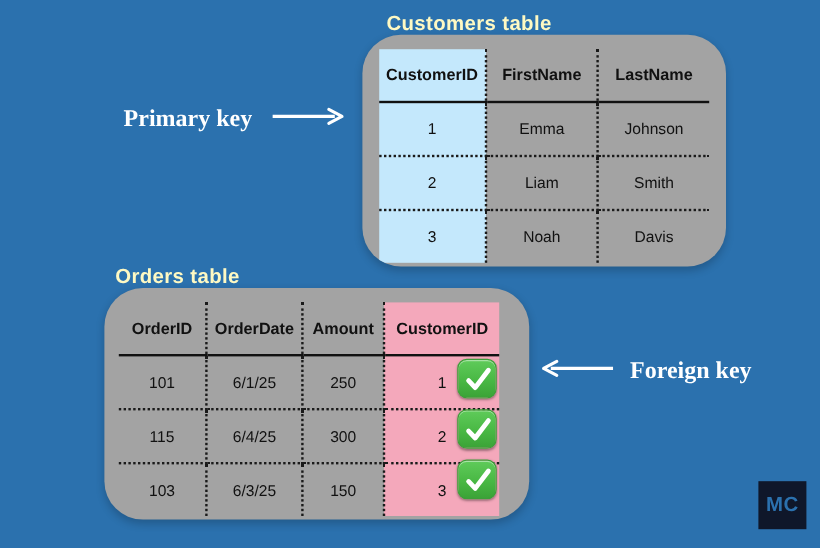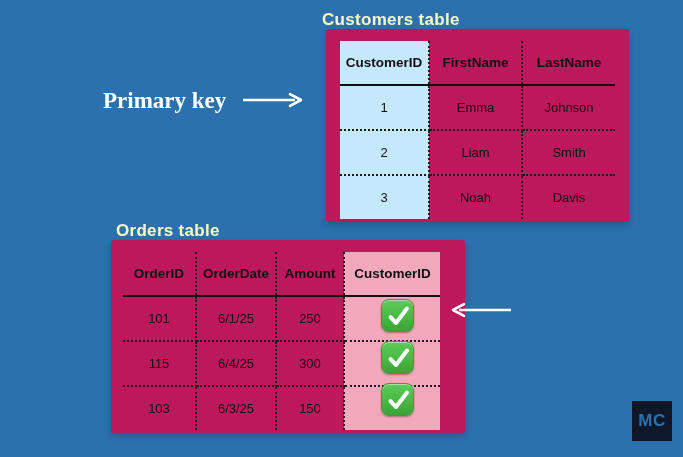--- a/index.html
+++ b/index.html
@@ -25,30 +25,29 @@
   
   .caption {
     position: absolute;
     font-family: "Liberation Sans", sans-serif;
     font-weight: bold;
     font-size: 17px;
     letter-spacing: 0.3px;
     color: #fef9c3;
   }
   #caption-customers { left: 322px; top: 10px; }
-  #caption-orders    { left: 96px;  top: 221px; margin-left: 20px; }
+  #caption-orders    { left: 96px;  top: 221px; }
 
   
   .card {
     position: absolute;
-    background: #be185d;
-    border-radius: 3px;
+    background: #a3a3a3;
+    border-radius: 32px;
     box-shadow: 0 3px 7px rgba(0,0,0,0.20);
     overflow: hidden;
-    margin-left: 24px;
   }
   #card-customers {
     left: 302px; top: 29px;
     width: 303px; height: 193px;
   }
   #card-orders {
     left: 87px; top: 240px;
     width: 338px; height: 193px; padding-left: 16px;
   }
 
@@ -128,21 +127,21 @@
   #badge-3 { left: 381px; top: 383px; }
 
   
   .annot {
     position: absolute;
     display: flex;
     align-items: center;
     color: #ffffff;
     font-family: "Liberation Serif", serif;
     font-weight: bold;
-    font-size: 23px;
+    font-size: 20px;
     white-space: nowrap;
     justify-content: flex-end;
   }
   #annot-primary { left: 103px; top: 88px; }
   #annot-foreign { left: 447px; top: 298px; }
   .annot .arrow-gap-left  { margin-left: 17px; }
   .annot .arrow-gap-right { margin-right: 14px; }
 
   
   #mc-logo {
@@ -272,19 +271,20 @@
     </span>
   </div>
 
   <div class="annot" id="annot-foreign">
     <span class="arrow-gap-right">
       <svg width="64" height="16" viewBox="0 0 64 16">
         <path d="M64 8 H12" stroke="#ffffff" stroke-width="2.6" fill="none"></path>
         <path d="M17 2.2 L6 8 L17 13.8" stroke="#ffffff" stroke-width="2.6" fill="none" stroke-linecap="round" stroke-linejoin="round"></path>
       </svg>
     </span>
+    <span>Foreign key</span>
   </div>
 
   <div id="mc-logo">
     <span class="mc-text">MC</span>
   </div>
 
 </div>
 
 </body></html>

